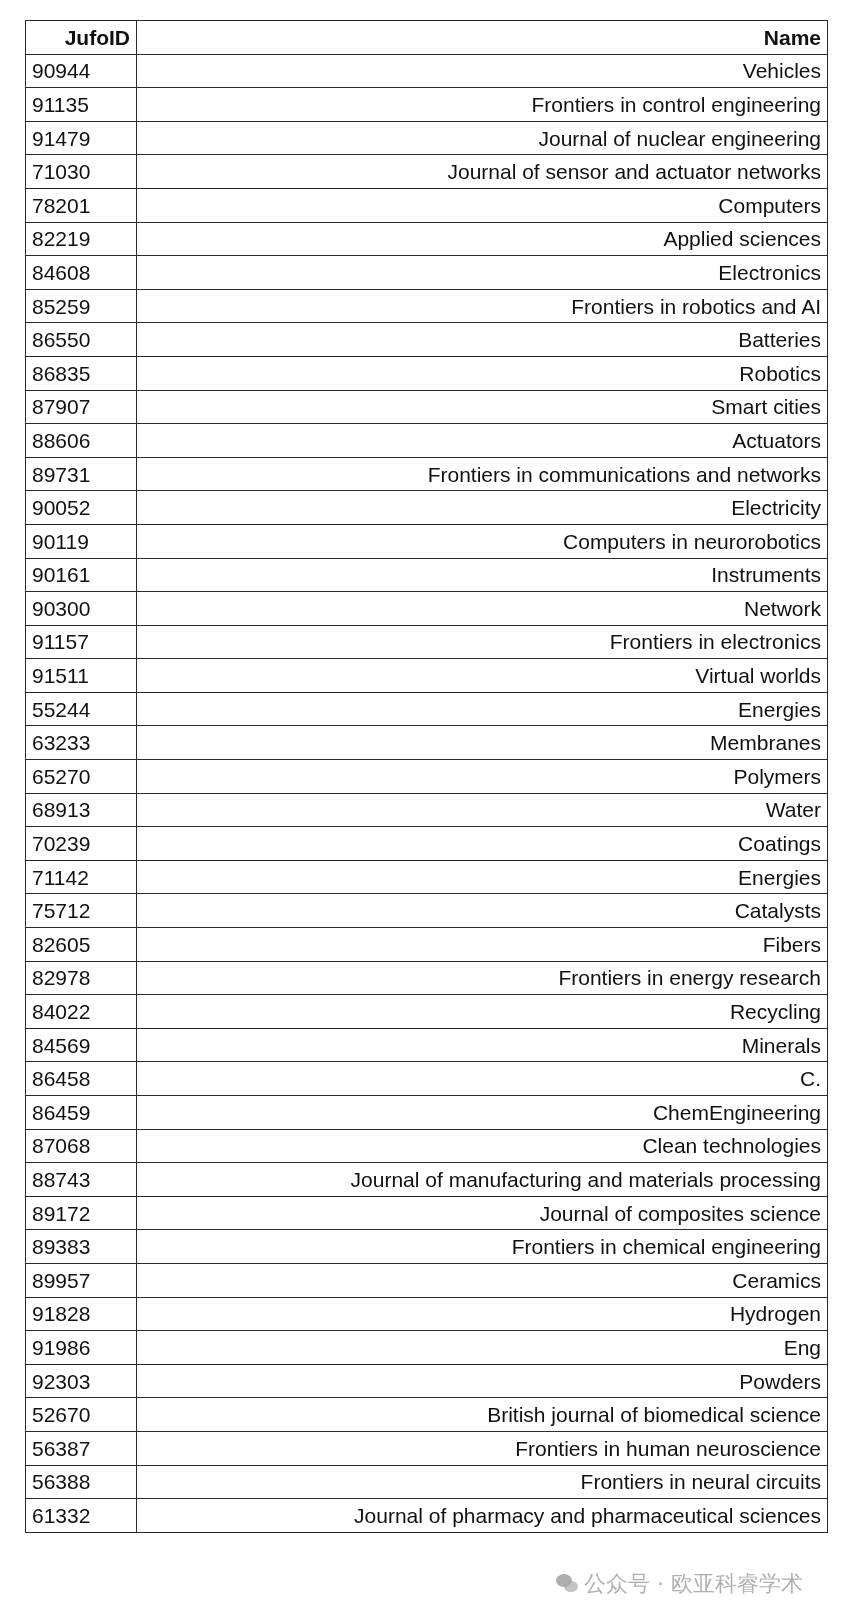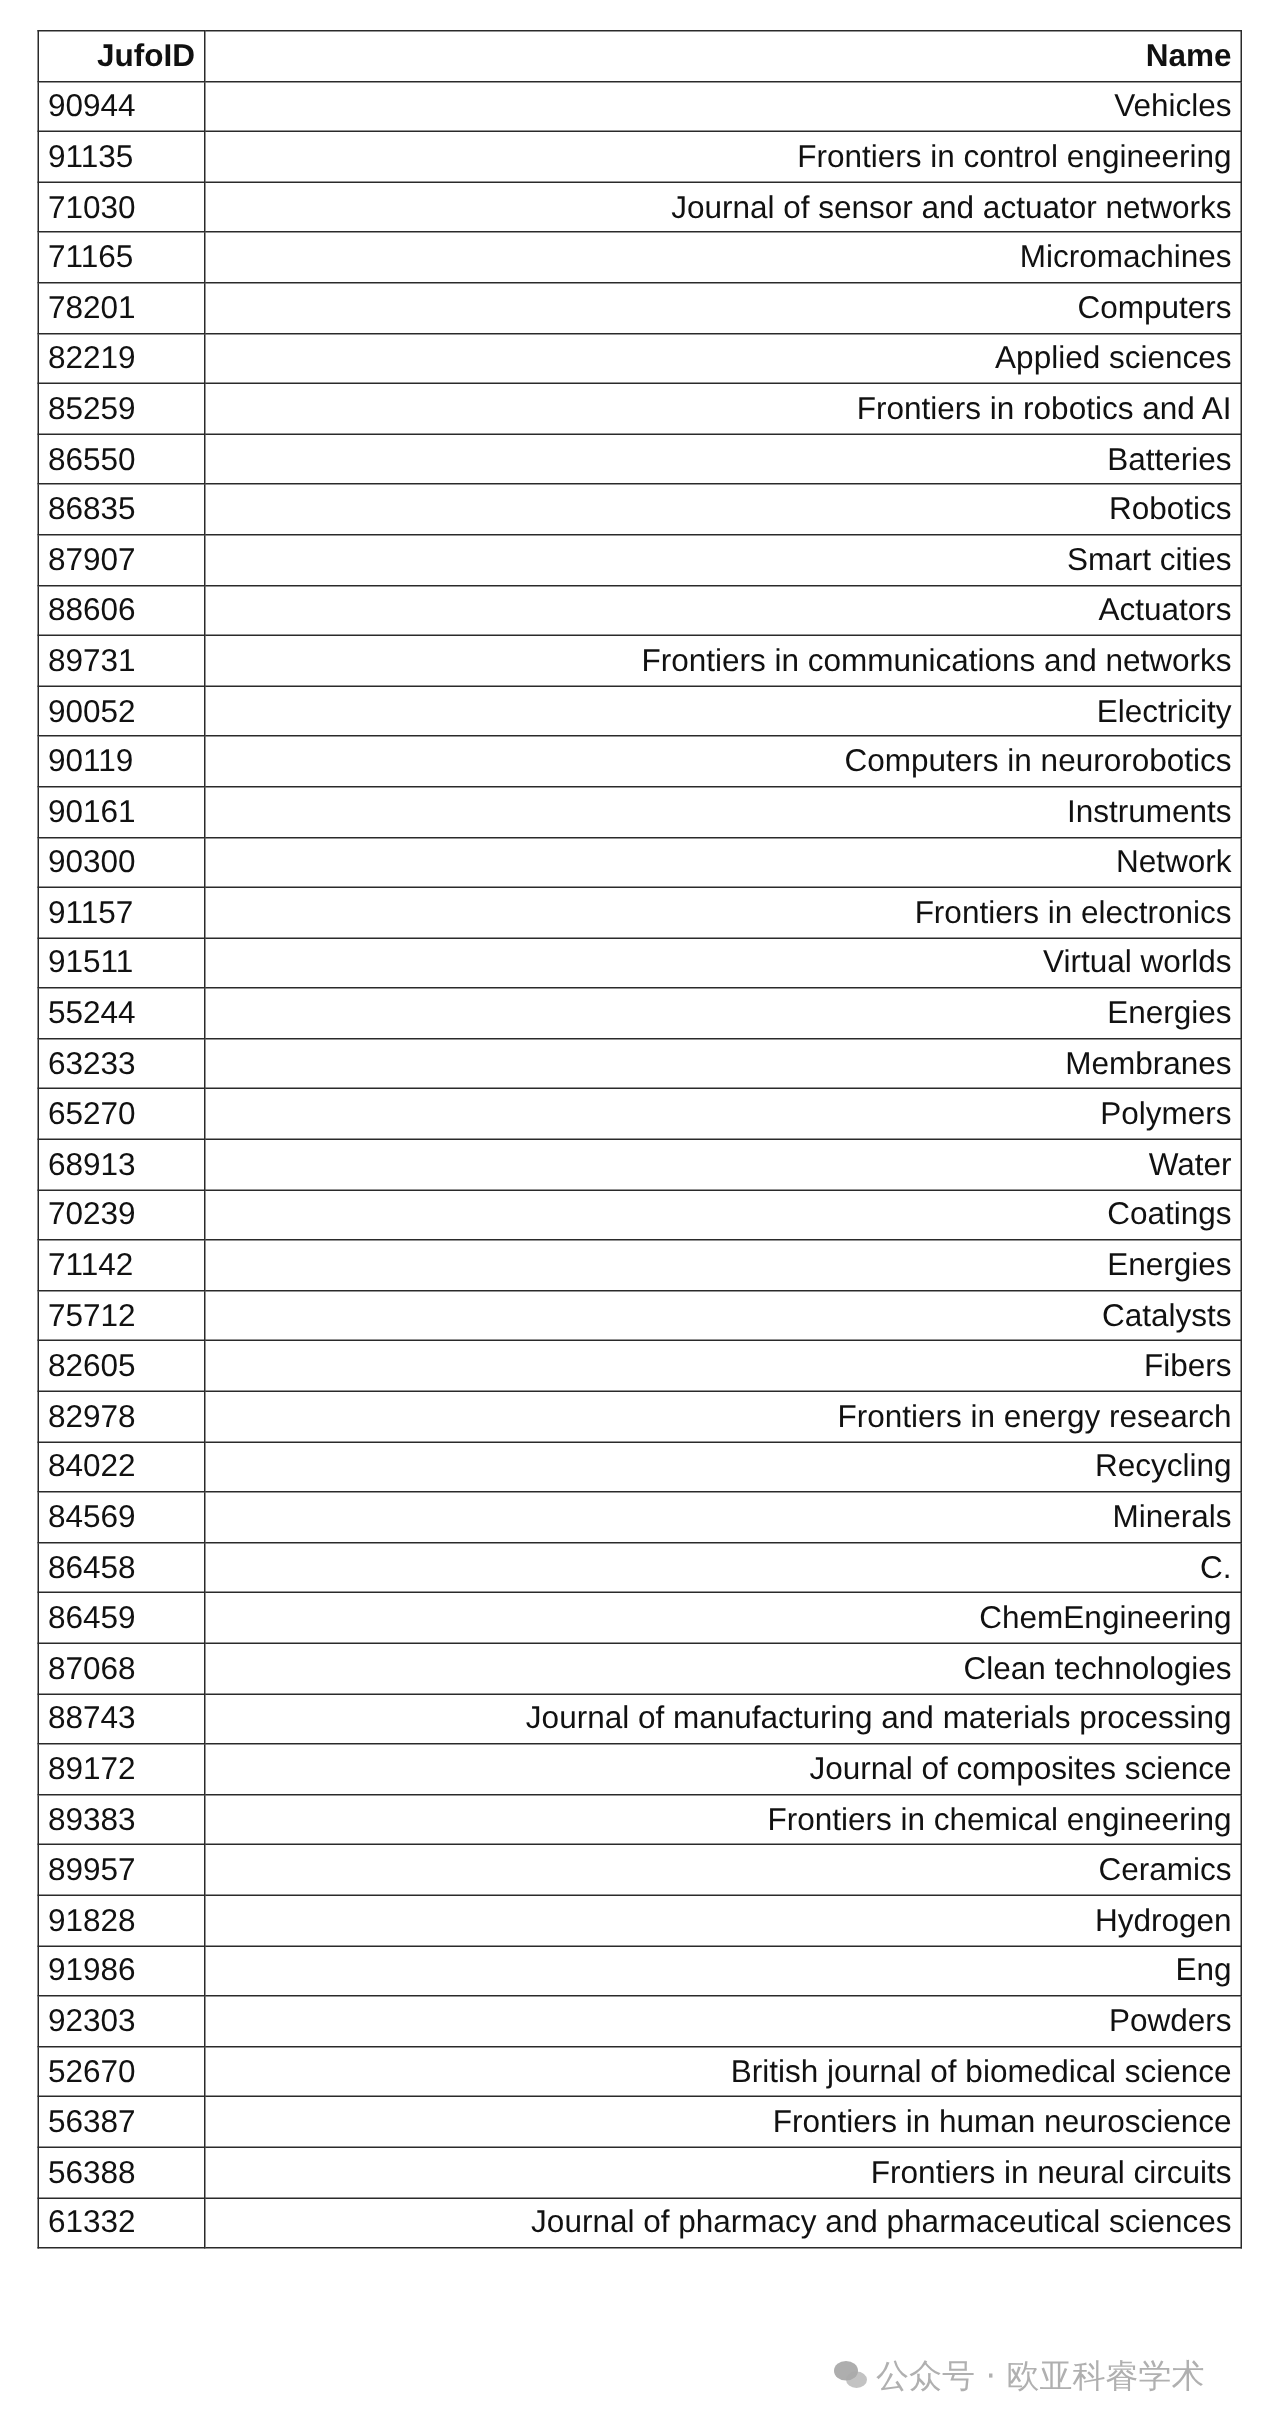--- a/index.html
+++ b/index.html
@@ -98,34 +98,38 @@
     <tbody id="table-body">
         <tr>
           <td class="id">90944</td>
           <td class="name">Vehicles</td>
         </tr>
         <tr>
           <td class="id">91135</td>
           <td class="name">Frontiers in control engineering</td>
         </tr>
         <tr>
+          <td class="id">91479</td>
+          <td class="name">Journal of nuclear engineering</td>
+        </tr>
+        <tr>
           <td class="id">71030</td>
           <td class="name">Journal of sensor and actuator networks</td>
         </tr>
         <tr>
-          <td class="id">71165</td>
-          <td class="name">Micromachines</td>
-        </tr>
-        <tr>
           <td class="id">78201</td>
           <td class="name">Computers</td>
         </tr>
         <tr>
           <td class="id">82219</td>
           <td class="name">Applied sciences</td>
+        </tr>
+        <tr>
+          <td class="id">84608</td>
+          <td class="name">Electronics</td>
         </tr>
         <tr>
           <td class="id">85259</td>
           <td class="name">Frontiers in robotics and AI</td>
         </tr>
         <tr>
           <td class="id">86550</td>
           <td class="name">Batteries</td>
         </tr>
         <tr>

